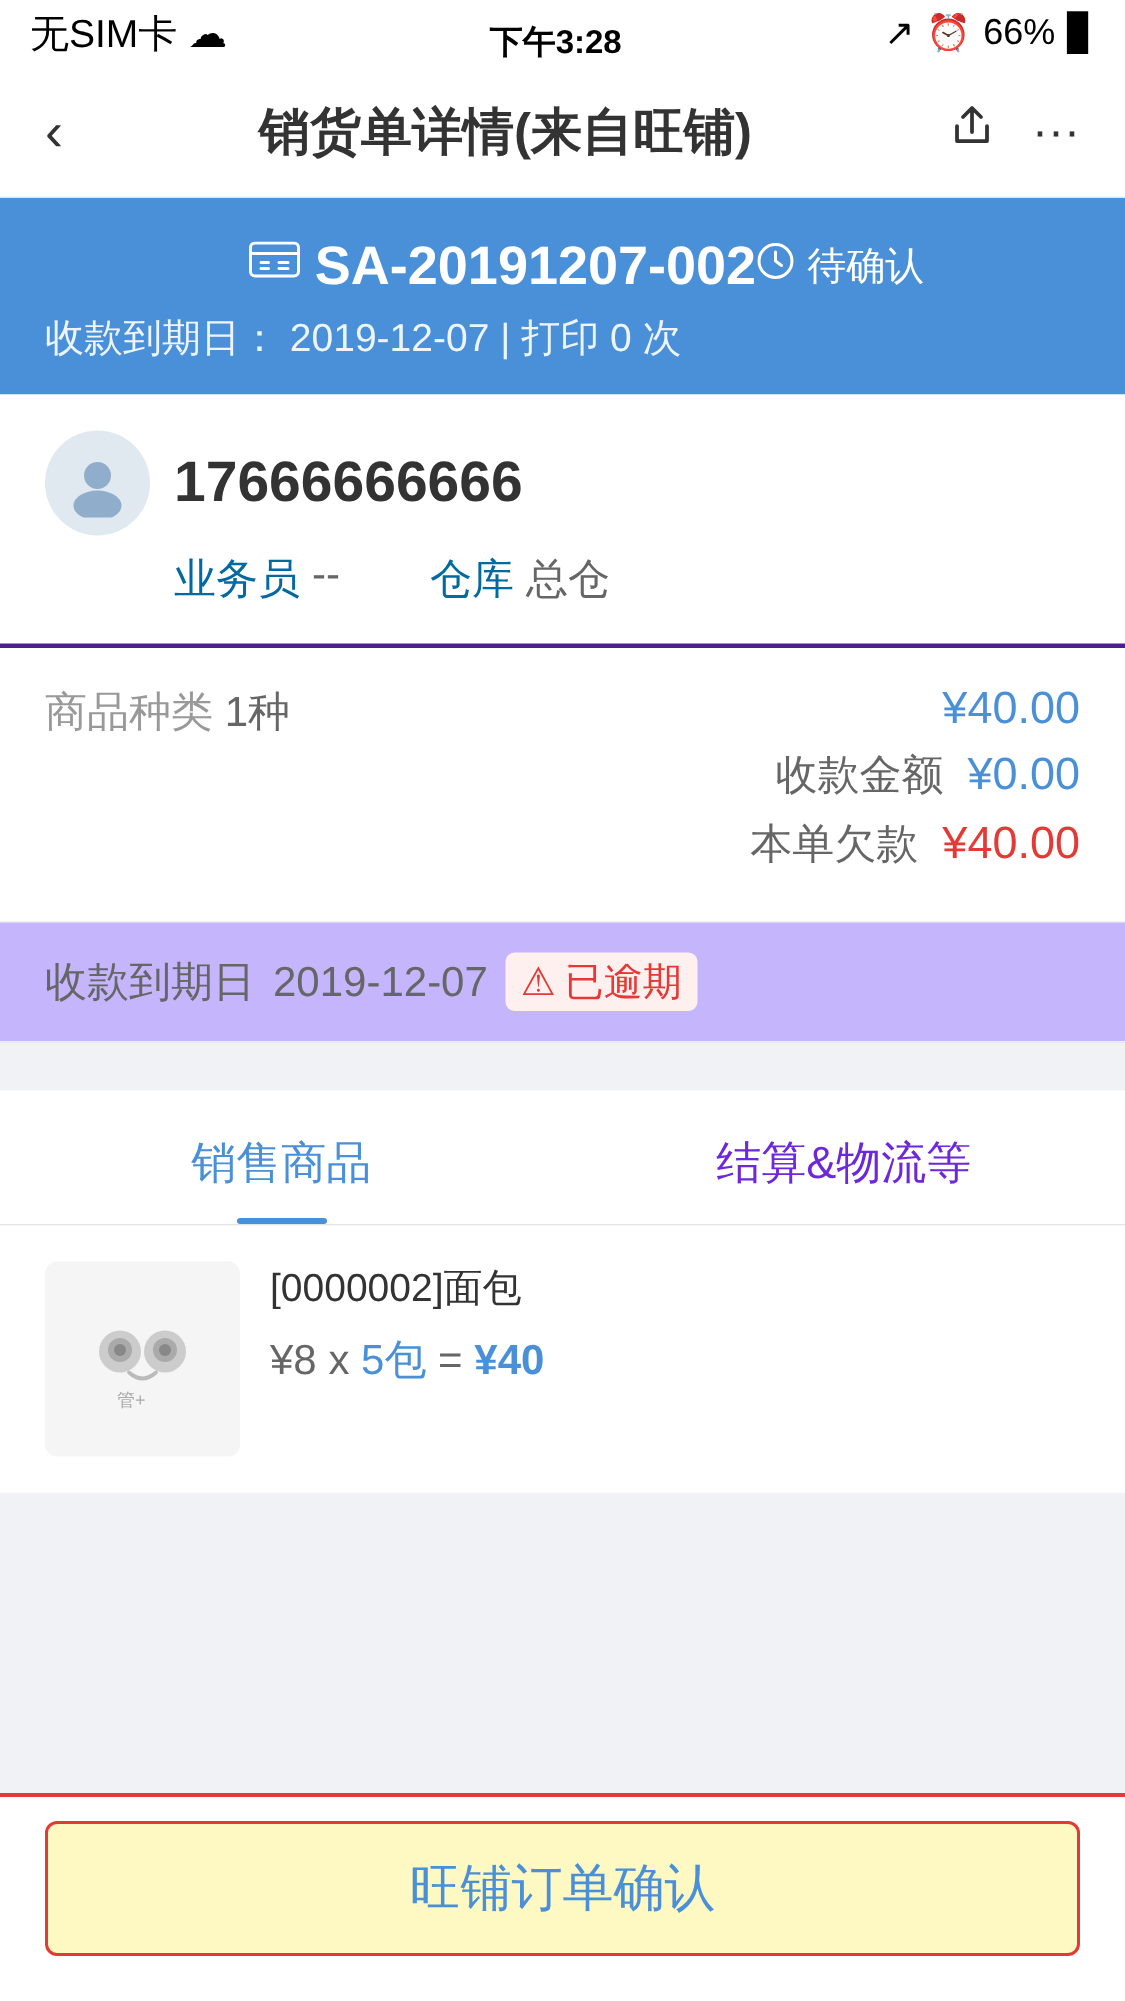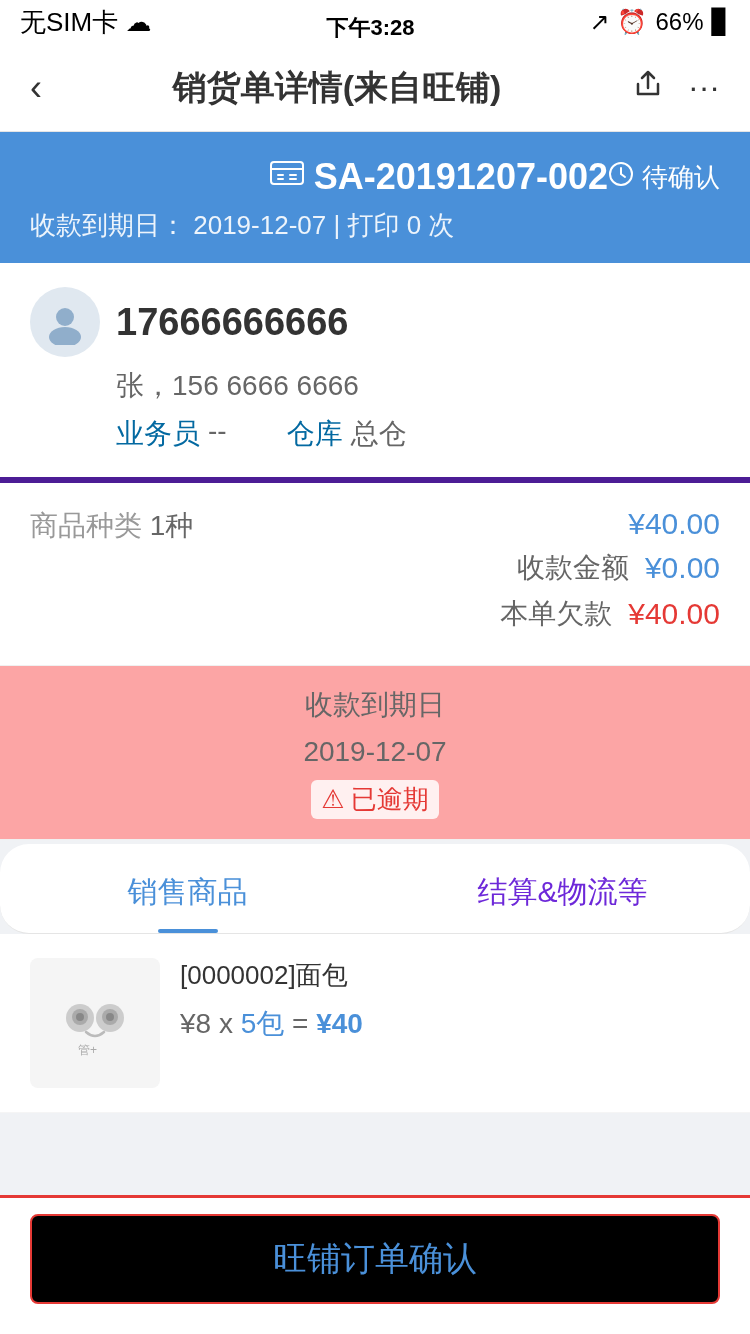--- a/index.html
+++ b/index.html
@@ -59,21 +59,21 @@
     }
 
     
     .header-card {
       background: #4a90d9;
       padding: 24px 30px 20px;
       margin-bottom: 0;
     }
     .header-card-top {
       display: flex;
-      justify-content: flex-end;
+      justify-content: center;
       align-items: center;
       margin-bottom: 10px;
       margin-left: 32px;
     }
     .order-id {
       font-size: 36px;
       font-weight: 700;
       color: #fff;
       display: flex;
       align-items: center;
@@ -88,21 +88,21 @@
     }
     .order-date {
       font-size: 26px;
       color: rgba(255,255,255,0.9);
     }
 
     
     .customer-section {
       background: #fff;
       padding: 24px 30px;
-      border-bottom: 6px solid #4c1d95;
+      border-bottom: 3px solid #4c1d95;
     }
     .customer-row {
       display: flex;
       align-items: center;
       gap: 16px;
       margin-bottom: 10px;
     }
     .avatar {
       width: 70px;
       height: 70px;
@@ -154,47 +154,45 @@
       gap: 16px;
       margin-bottom: 8px;
       font-size: 28px;
     }
     .summary-row-label { color: #666; }
     .amount-blue { color: #4a90d9; font-size: 30px; font-weight: 500; }
     .amount-red { color: #e53935; font-size: 30px; font-weight: 500; }
 
     
     .due-date-section {
-      background: #fca5a5;
+      background: #c4b5fd;
       padding: 20px 30px;
       border-bottom: 1px solid #f0f0f0;
       font-size: 28px;
       color: #666;
       display: flex;
       align-items: center;
       gap: 12px;
-      flex-direction: column;
     }
     .overdue-badge {
       display: flex;
       align-items: center;
       gap: 6px;
       color: #e53935;
       font-size: 26px;
       background: #fff0f0;
       border-radius: 6px;
       padding: 2px 10px;
     }
 
     
     .tabs-section {
       background: #fff;
-      margin-top: 4px;
+      margin-top: 32px;
       border-bottom: 1px solid #e5e5e5;
-      border-radius: 29px;
     }
     .tabs-row {
       display: flex;
     }
     .tab {
       flex: 1;
       text-align: center;
       padding: 28px 0 20px;
       font-size: 30px;
       color: #6d28d9;
@@ -265,21 +263,21 @@
       left: 0;
       width: 750px;
       background: #fff;
       padding: 16px 30px 30px;
       border-top: 3px solid #e53935;
     }
     .confirm-button {
       width: 100%;
       height: 90px;
       border: none;
-      background: #000000;
+      background: #fef9c3;
       border: 2px solid #e53935;
       border-radius: 8px;
       font-size: 34px;
       color: #4a90d9;
       font-weight: 500;
       cursor: pointer;
       display: flex;
       align-items: center;
       justify-content: center;
     }
@@ -345,21 +343,20 @@
 <div class="customer-section">
   <div class="customer-row">
     <div class="avatar">
       <svg viewBox="0 0 46 46" fill="none">
         <circle cx="23" cy="18" r="9" fill="#90aecb"></circle>
         <ellipse cx="23" cy="38" rx="16" ry="10" fill="#90aecb"></ellipse>
       </svg>
     </div>
     <span class="customer-phone">17666666666</span>
   </div>
-  <div class="customer-name">张，156 6666 6666</div>
   <div class="customer-meta">
     <div class="meta-item">
       <span class="meta-label">业务员</span>
       <span>--</span>
     </div>
     <div class="meta-item">
       <span class="meta-label">仓库</span>
       <span>总仓</span>
     </div>
   </div>

